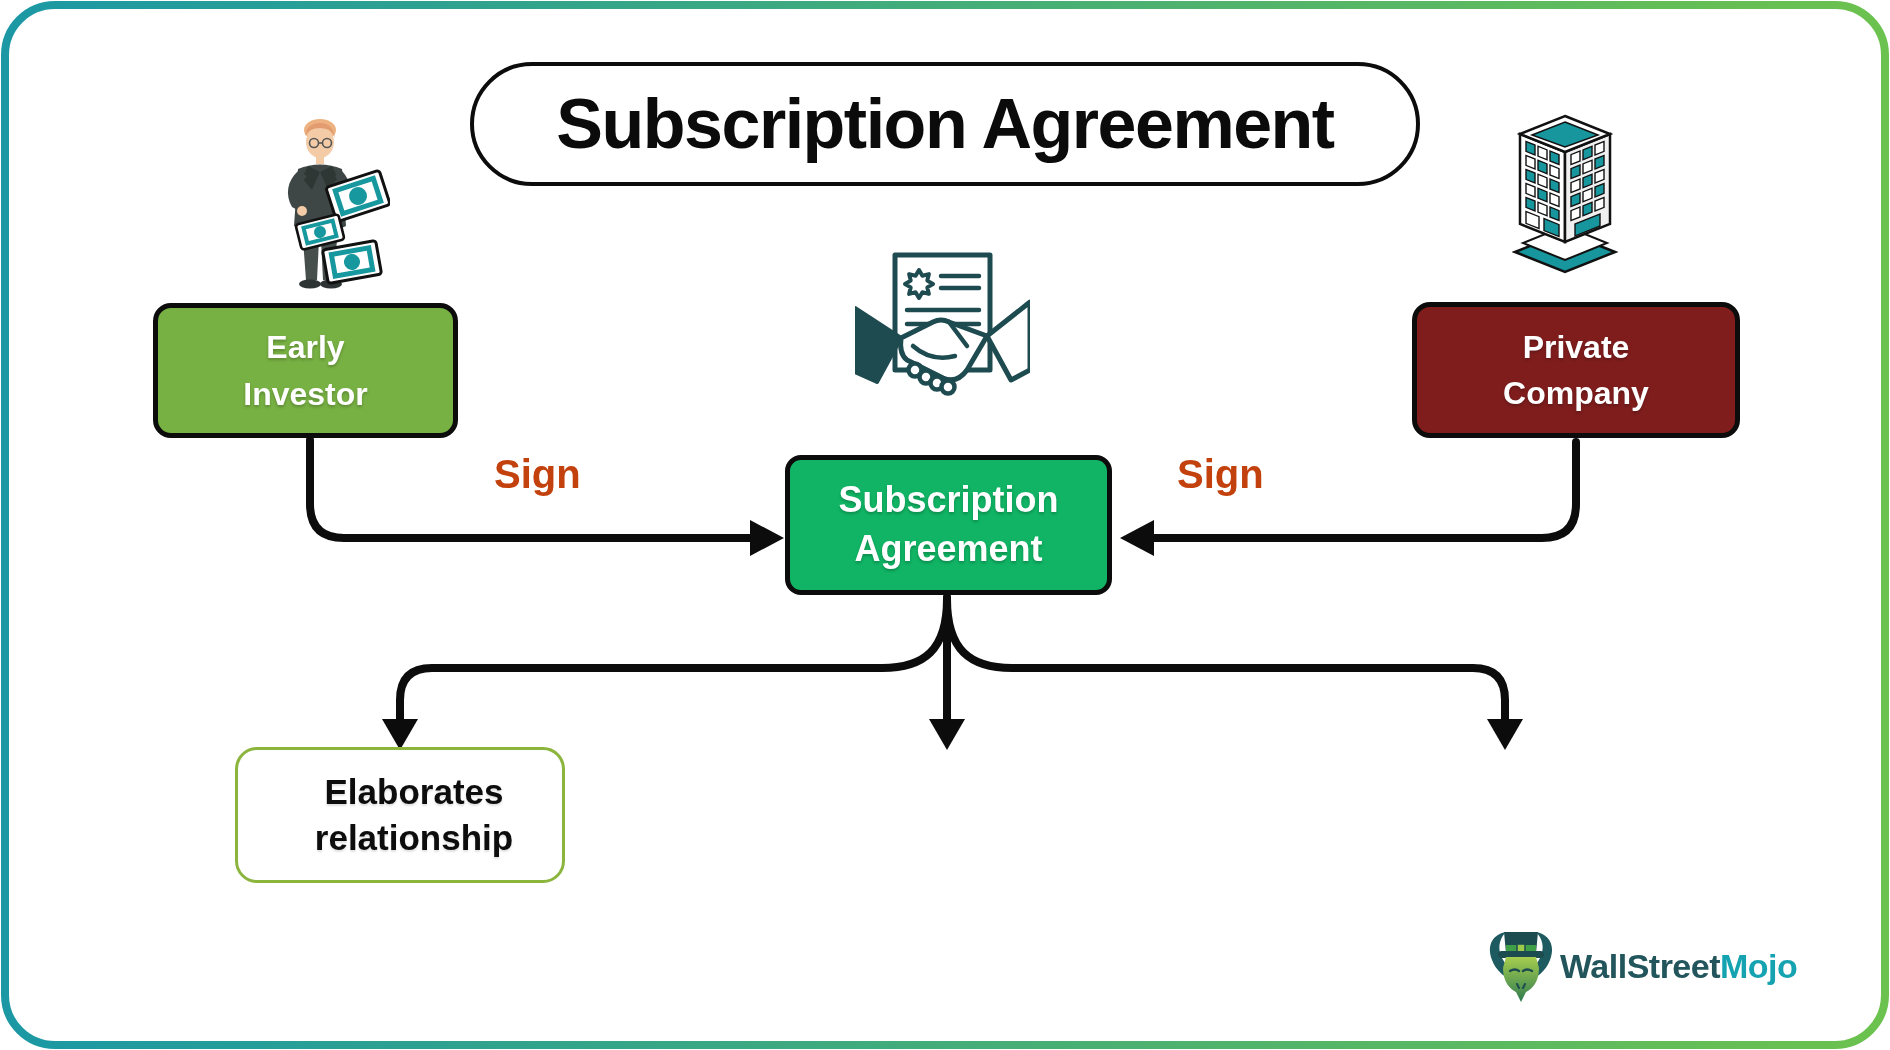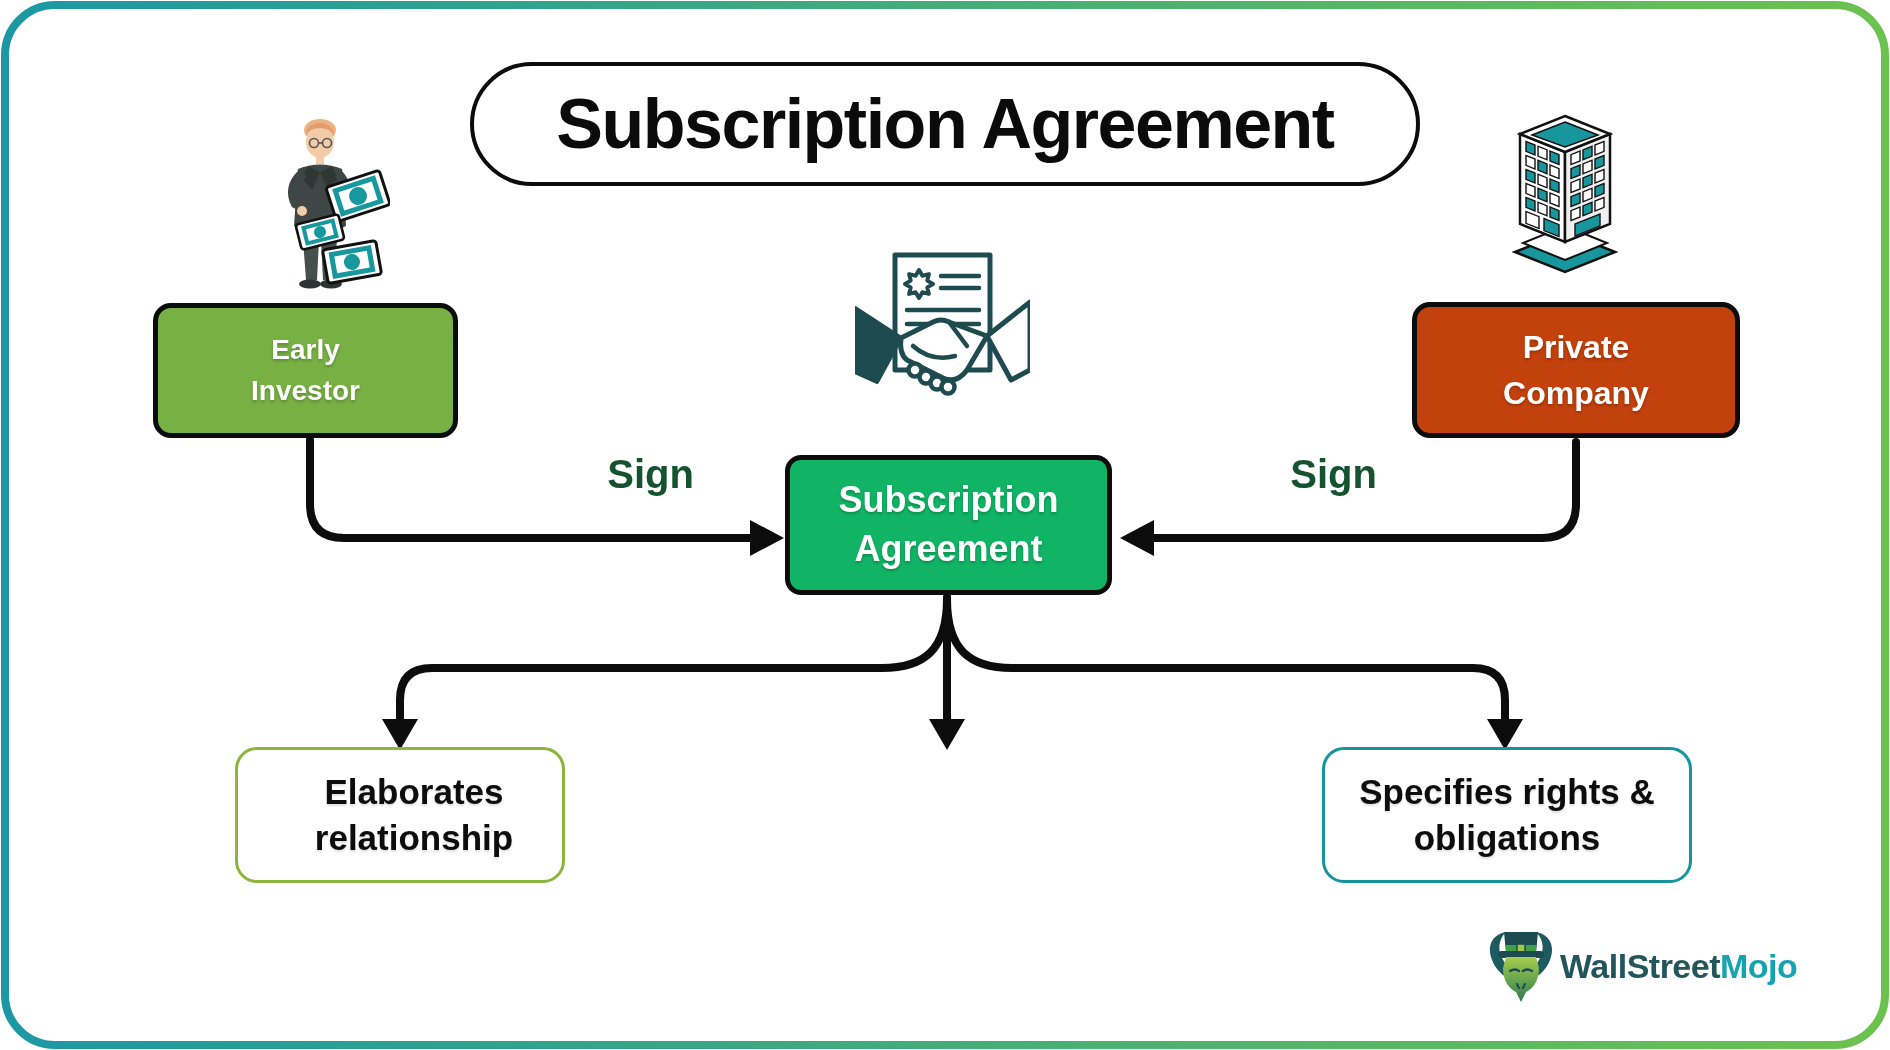--- a/index.html
+++ b/index.html
@@ -15,28 +15,28 @@
     display:flex;align-items:center;justify-content:center;background:#fff;
   }
   .title-pill .t{font-size:70px;font-weight:800;letter-spacing:-1.5px;color:#0b0b0b;white-space:nowrap;}
   
   .party{
     position:absolute;border:5px solid #0c0c0c;border-radius:18px;box-sizing:border-box;
     display:flex;align-items:center;justify-content:center;text-align:center;
     color:#ffffff;font-weight:700;
   }
   .party .label{line-height:1.45;text-shadow:0 2px 3px rgba(0,0,0,.22);}
-  #investor-box{left:153px;top:303px;width:305px;height:135px;font-size:28px;}
+  #investor-box{left:153px;top:303px;width:305px;height:135px;font-size:32px;}
   #investor-box .label{max-width:180px;}
   #company-box{left:1412px;top:302px;width:328px;height:136px;font-size:32px;}
   #company-box .label{max-width:190px;}
   #agreement-box{left:785px;top:455px;width:327px;height:140px;font-size:36px;border-radius:16px;}
   #agreement-box .label{max-width:300px;line-height:1.35;}
   
-  .sign{position:absolute;font-size:40px;font-weight:700;color:#14532d;width:200px;text-align:right;}
+  .sign{position:absolute;font-size:40px;font-weight:700;color:#c2410c;width:200px;text-align:left;}
   #sign-left{left:494px;top:452px;}
   #sign-right{left:1177px;top:452px;}
   
   .outcome{
     position:absolute;top:747px;height:136px;background:#fff;border:3px solid #888;
     border-radius:22px;box-sizing:border-box;display:flex;align-items:center;justify-content:center;
     text-align:center;font-weight:700;font-size:35px;color:#0d0d0d;
   }
   .outcome .label{line-height:1.32;text-shadow:0 2px 2px rgba(0,0,0,.12);}
   #outcome-0{left:235px;width:330px;padding-left:28px;}
@@ -189,36 +189,33 @@
         <rect x="18" y="61" width="9" height="10" fill="#17969E"></rect>
         <rect x="30" y="61" width="9" height="10" fill="#fff"></rect>
       <rect x="10" y="76" width="25" height="12" fill="#17969E"></rect>
     </g>
   </svg>
 
   <div class="party" id="investor-box" style="background-color: rgb(119, 176, 67);">
     <span class="label">Early Investor</span>
   </div>
 
-  <div class="party" id="company-box" style="background-color: #c2410c;">
+  <div class="party" id="company-box" style="background-color: #7f1d1d;">
     <span class="label">Private Company</span>
   </div>
 
   <div class="party" id="agreement-box" style="background-color: rgb(16, 180, 100);">
     <span class="label">Subscription Agreement</span>
   </div>
 
   <div class="sign" id="sign-left">Sign</div>
   <div class="sign" id="sign-right">Sign</div>
 
   <div class="outcome" id="outcome-0" style="border-color: rgb(140, 181, 62);">
     <span class="label">Elaborates relationship</span>
-  </div>
-  <div class="outcome" id="outcome-2" style="border-color: rgb(21, 148, 157);">
-    <span class="label">Specifies rights &amp; obligations</span>
   </div>
 
   <div class="brand">
     <svg width="78" height="80" viewBox="0 0 78 80">
       <defs>
         <linearGradient id="bullGrad" x1="0" y1="0" x2="0" y2="1">
           <stop offset="0" stop-color="#A6CE4E"></stop>
           <stop offset="1" stop-color="#2F7B50"></stop>
         </linearGradient>
       </defs>

